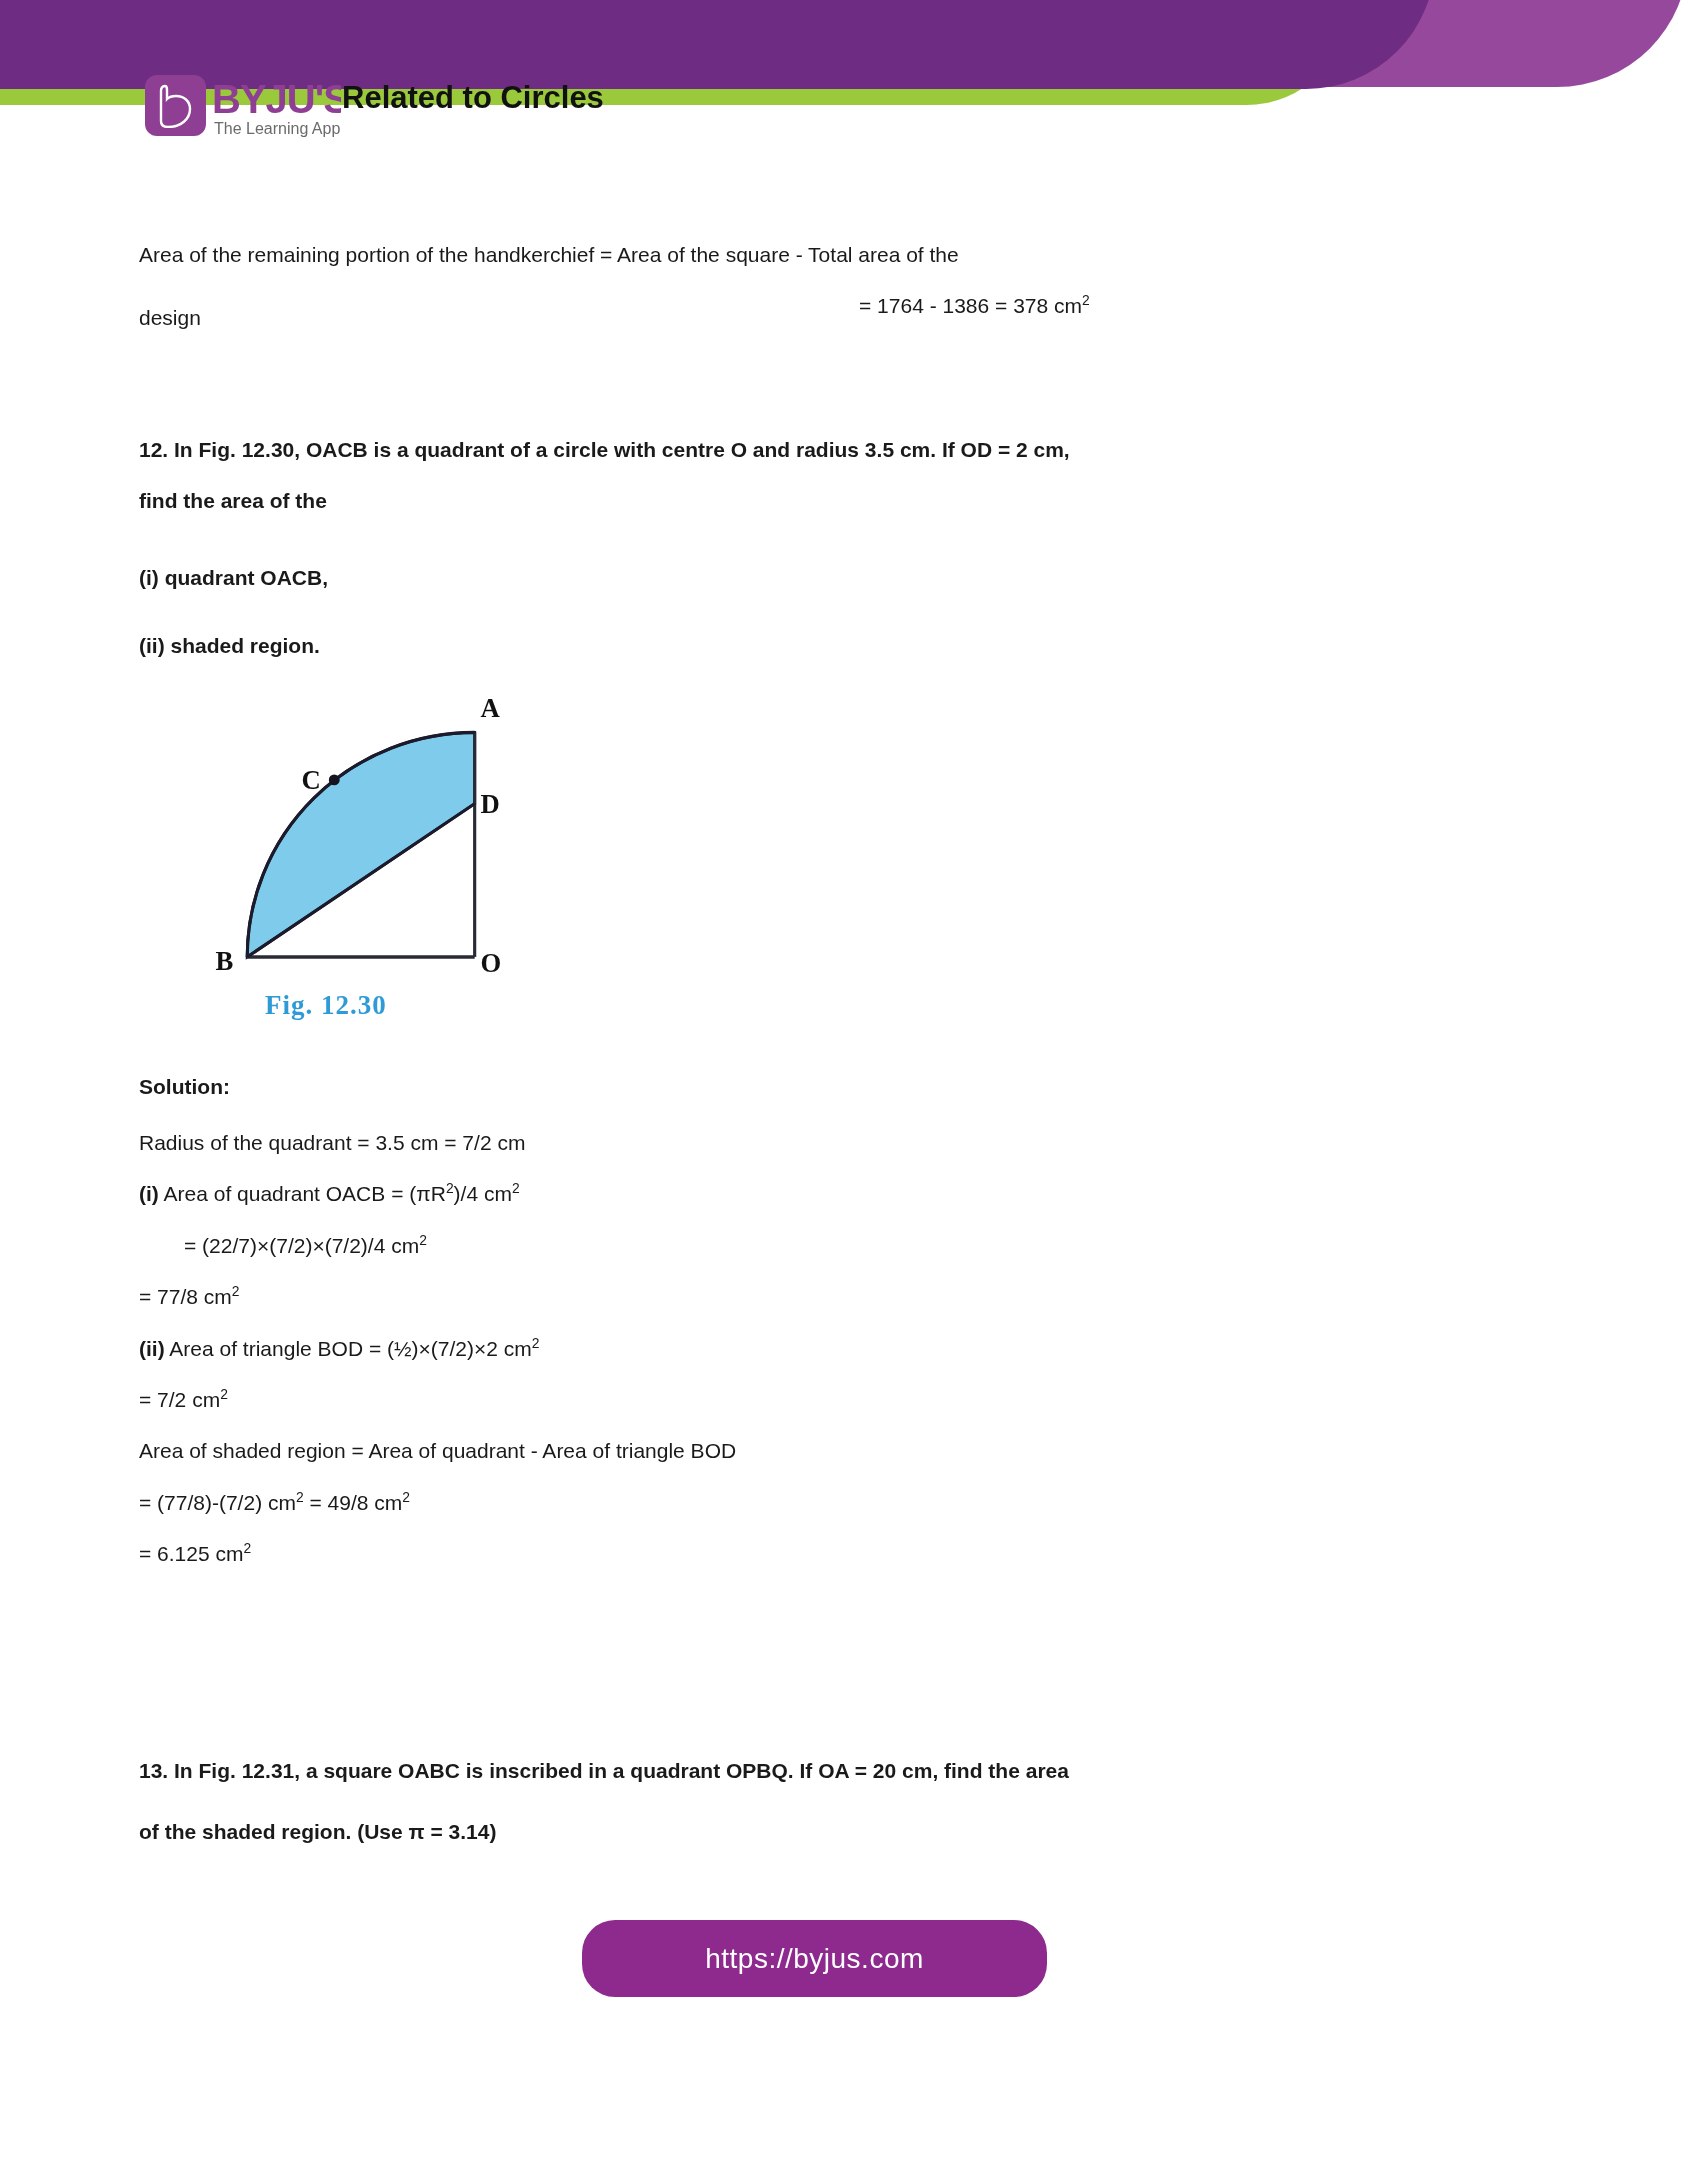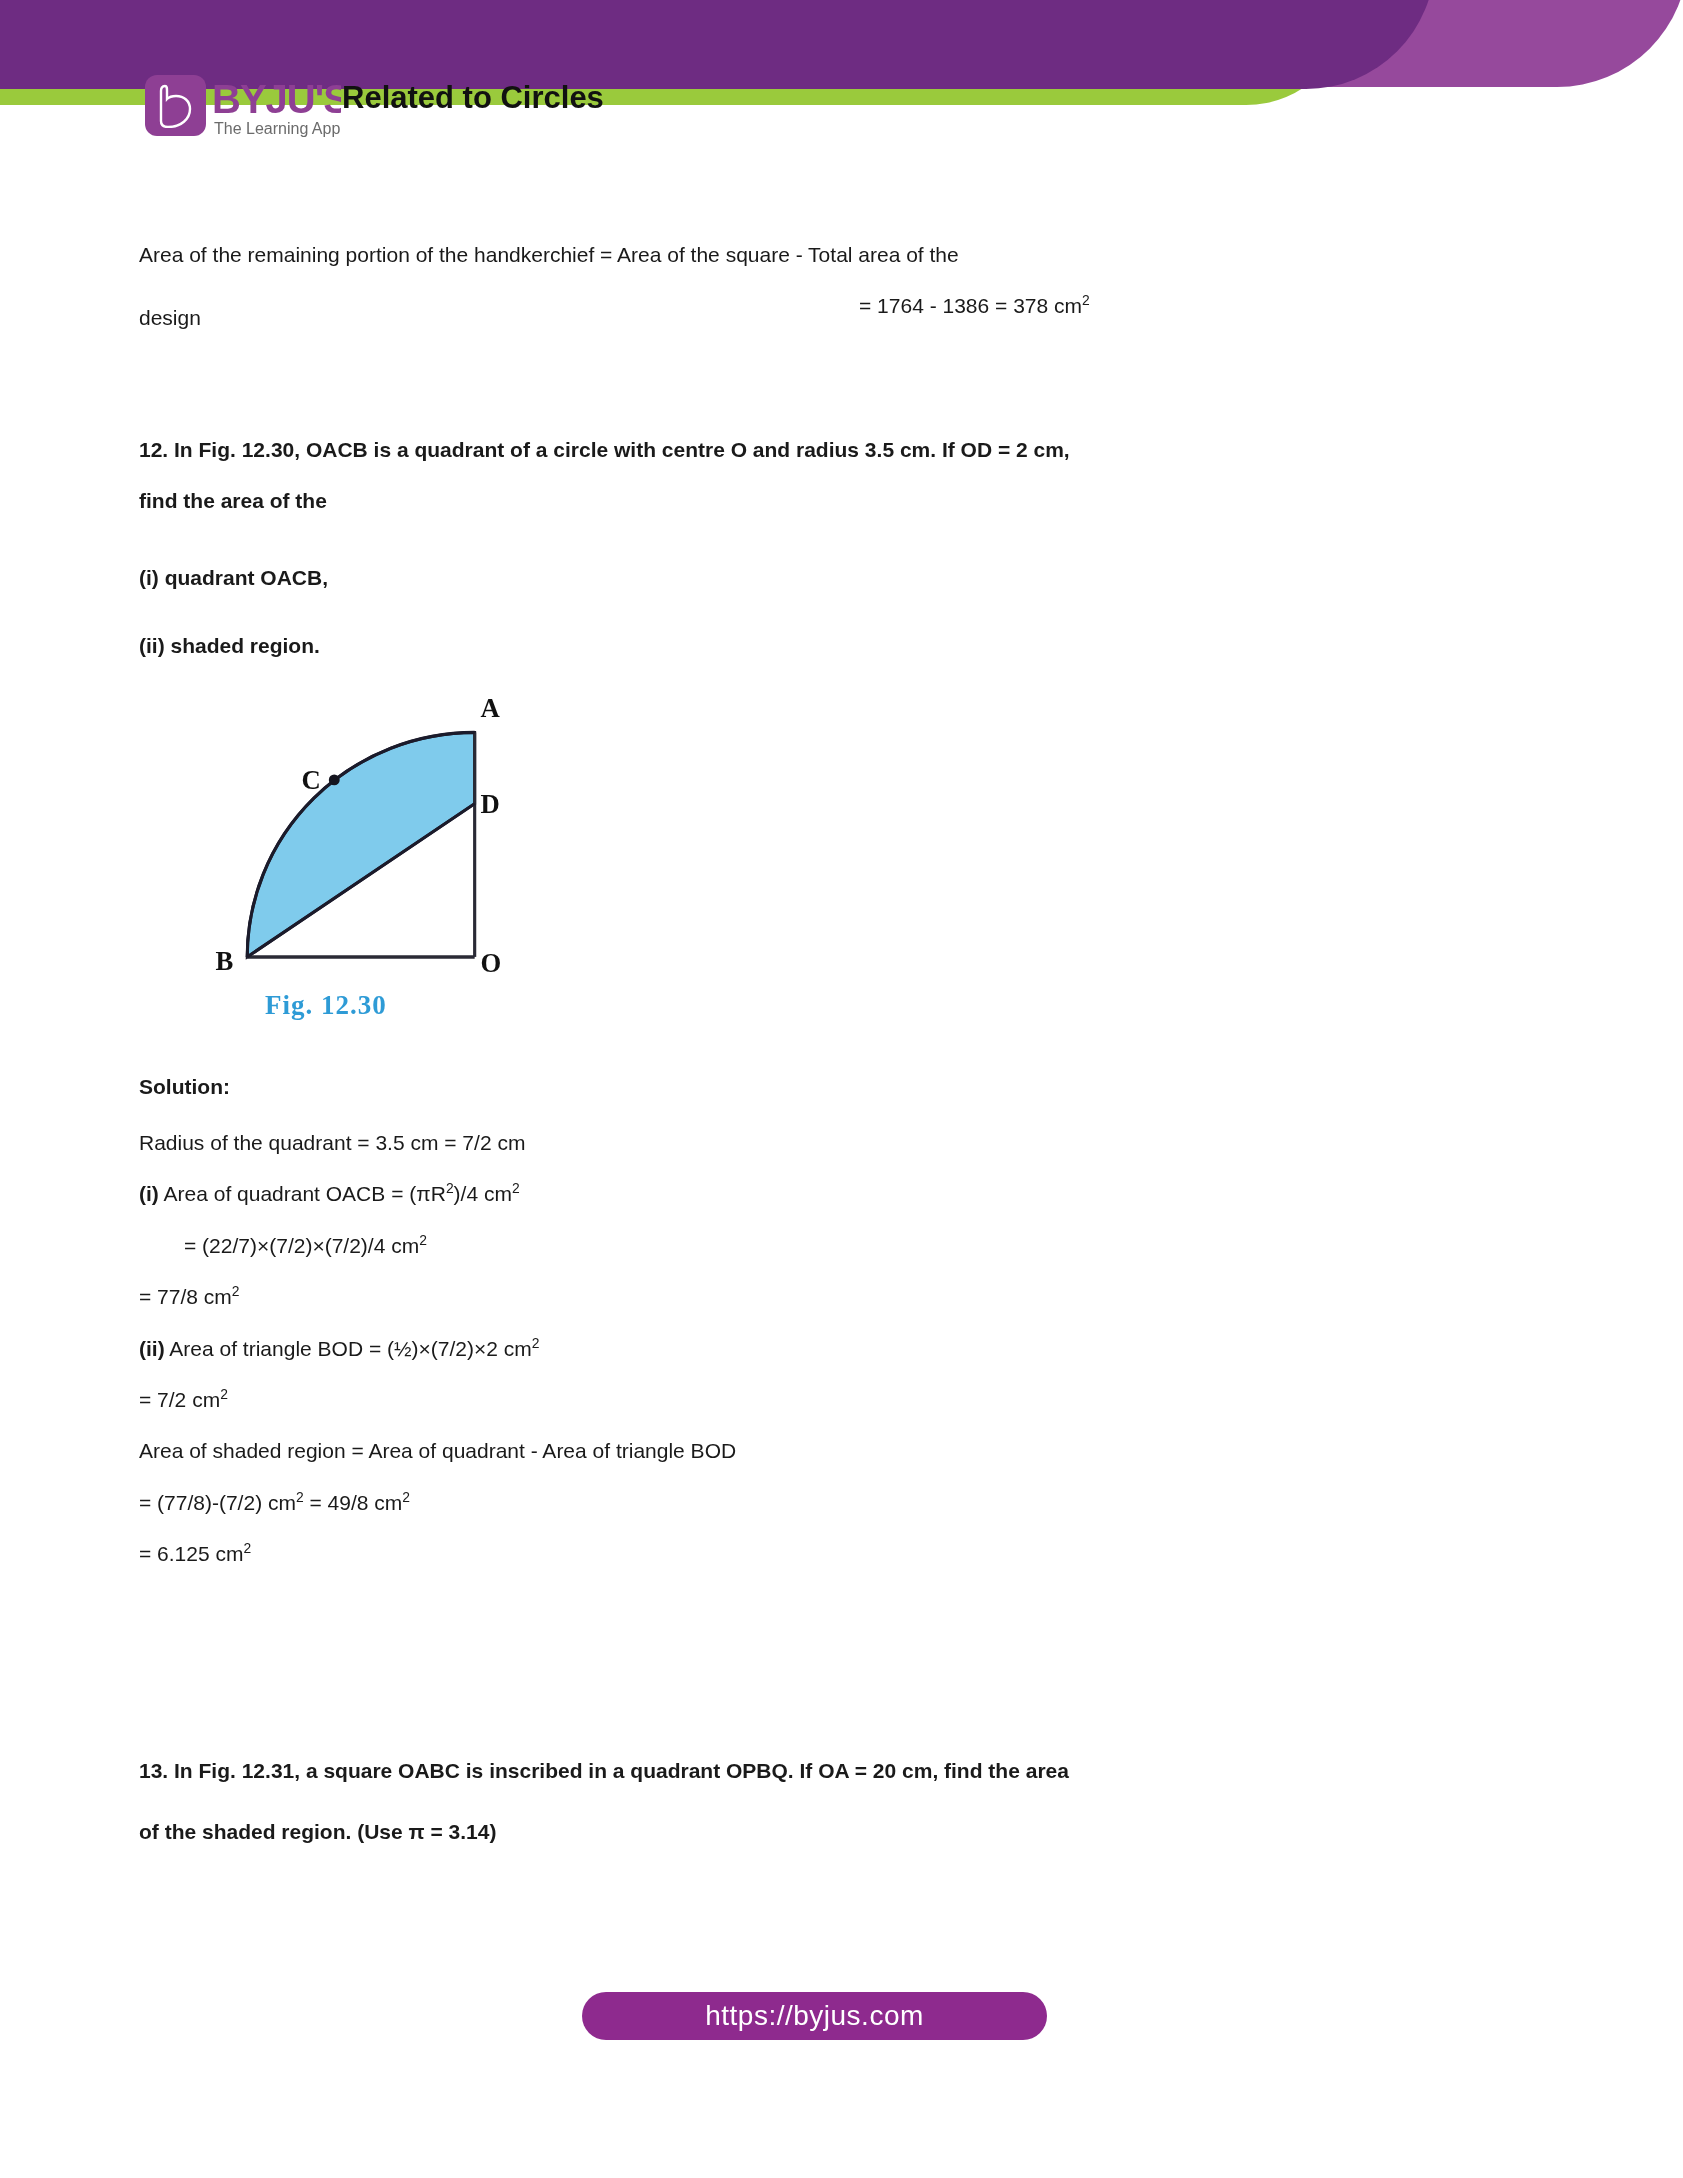--- a/index.html
+++ b/index.html
@@ -138,23 +138,23 @@
     font-weight: bold;
     font-size: 27px;
     color: #2E9BD6;
     letter-spacing: 1px;
   }
 
   
   .footer-btn {
     position: absolute;
     left: 582px;
-    top: 1992px;
+    top: 1920px;
     width: 465px;
-    height: 48px;
+    height: 77px;
     background: #8E2A8E;
     border-radius: 33px;
     display: flex;
     align-items: center;
     justify-content: center;
   }
   .footer-btn span {
     color: #ffffff;
     font-size: 28px;
     font-family: "Liberation Sans", sans-serif;

